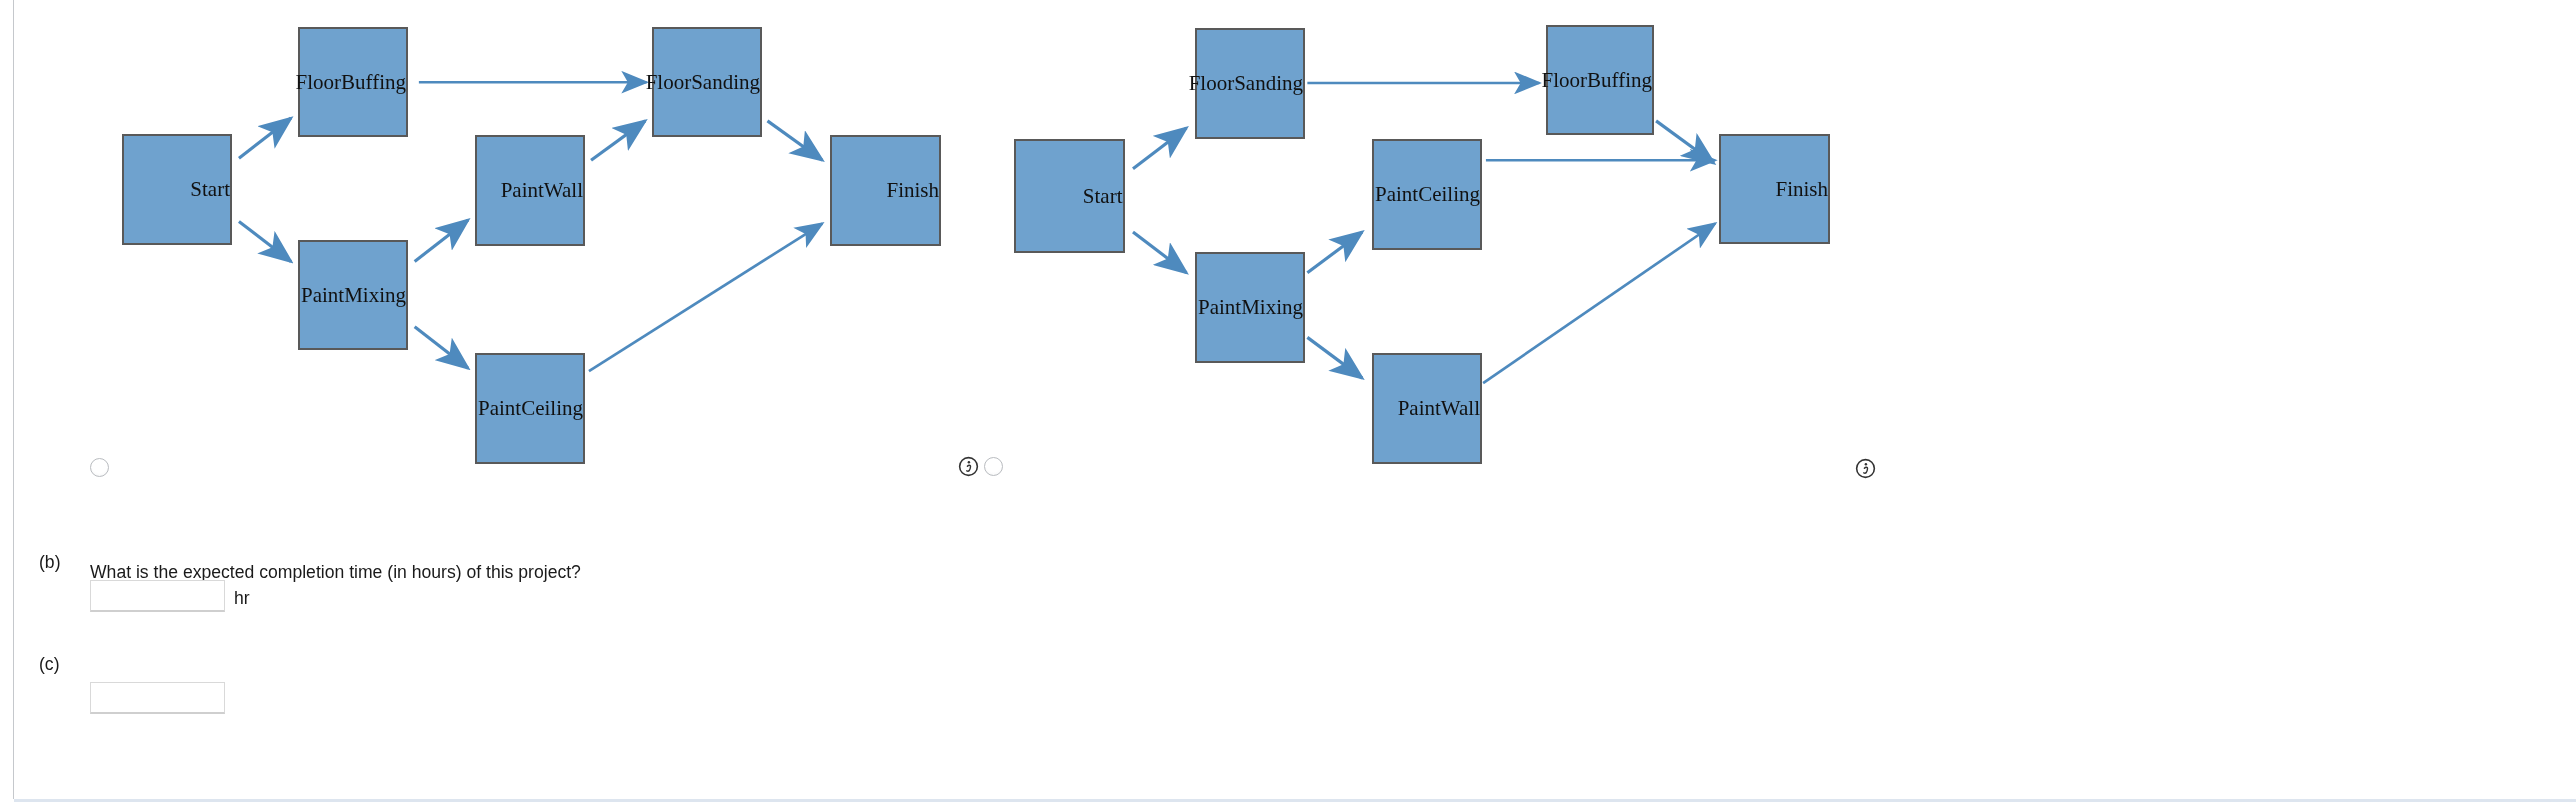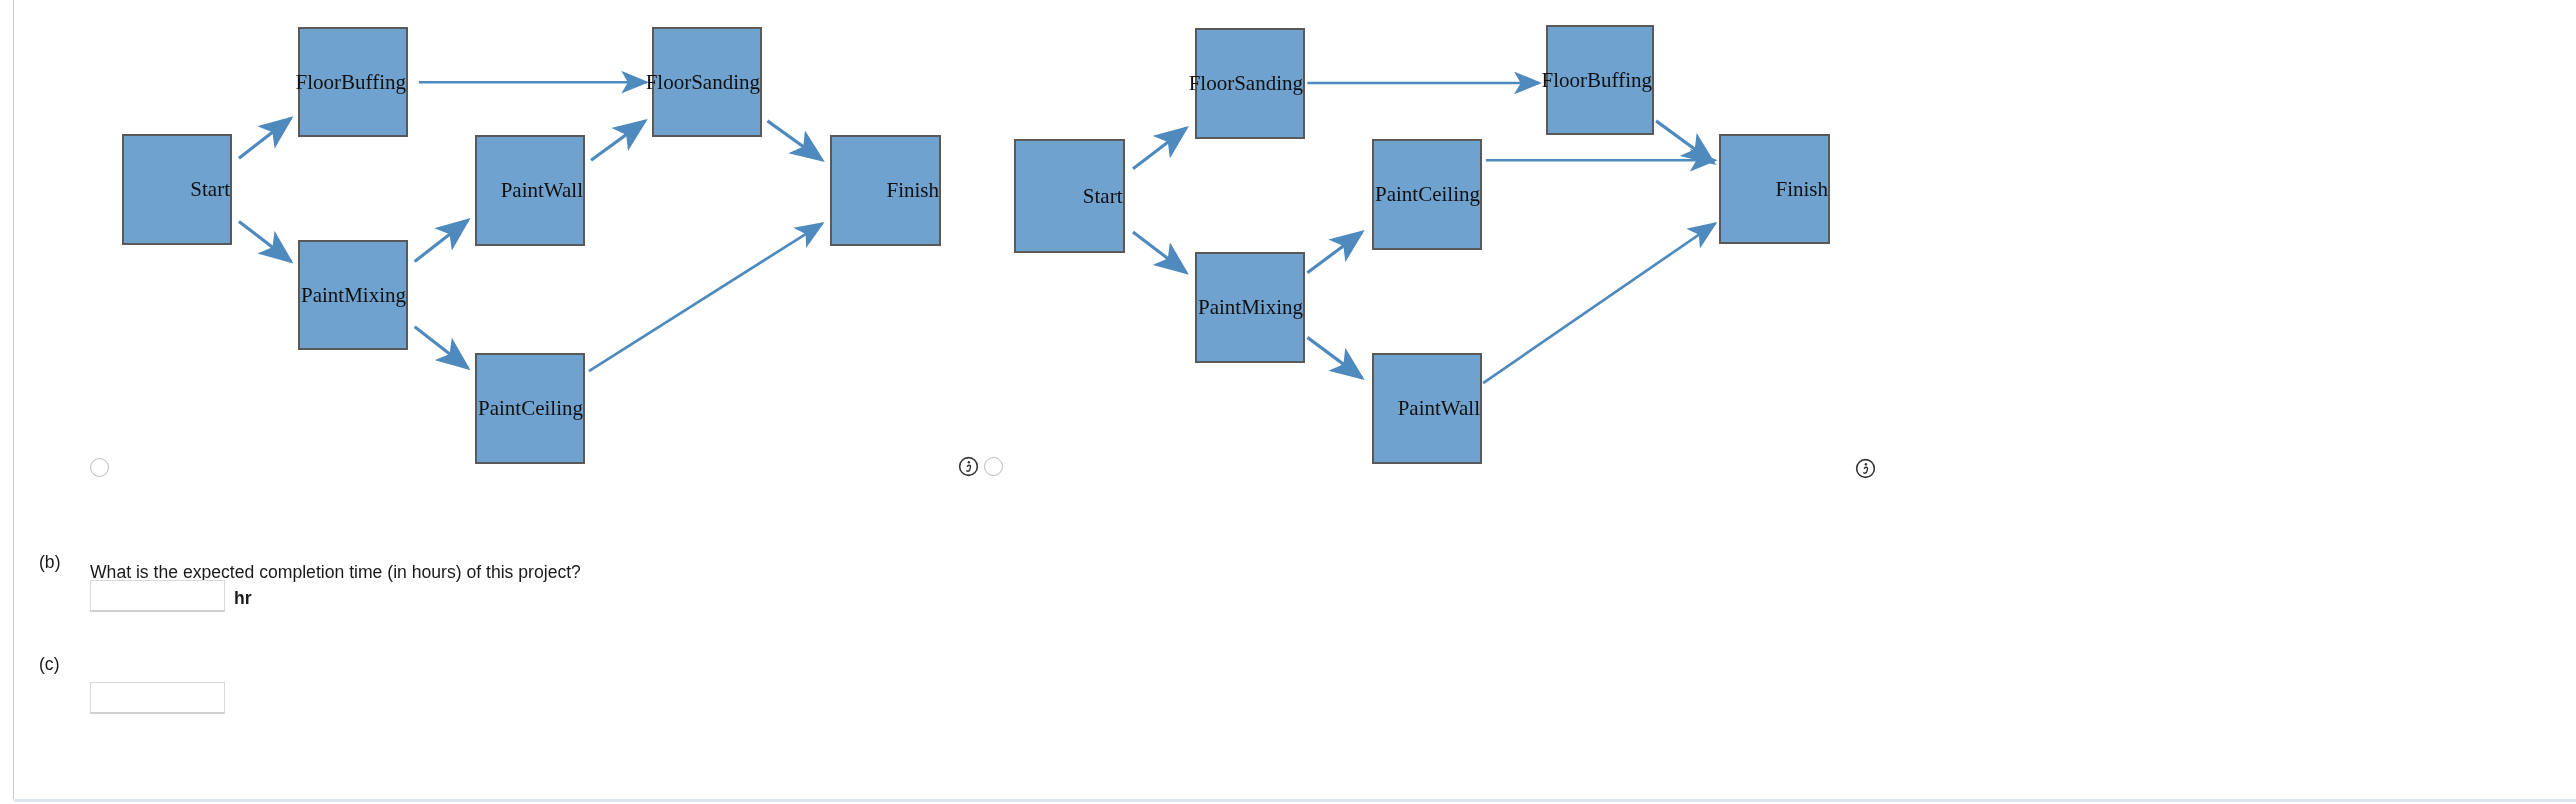--- a/index.html
+++ b/index.html
@@ -110,21 +110,20 @@
     height: 32px;
     background: #ffffff;
     border: 0.7px solid #d9d9d9;
     border-bottom: 2.1px solid #cfcfcf;
   }
   .unit {
     position: absolute;
     font-family: "Liberation Sans", sans-serif;
     font-size: 17.6px;
     color: #1a1a1a;
-    font-weight: bold;
   }
 </style>
 </head>
 <body>
 
 <div class="page">
 
   <div class="left-rule"></div>
   <div class="bottom-rule"></div>
 

